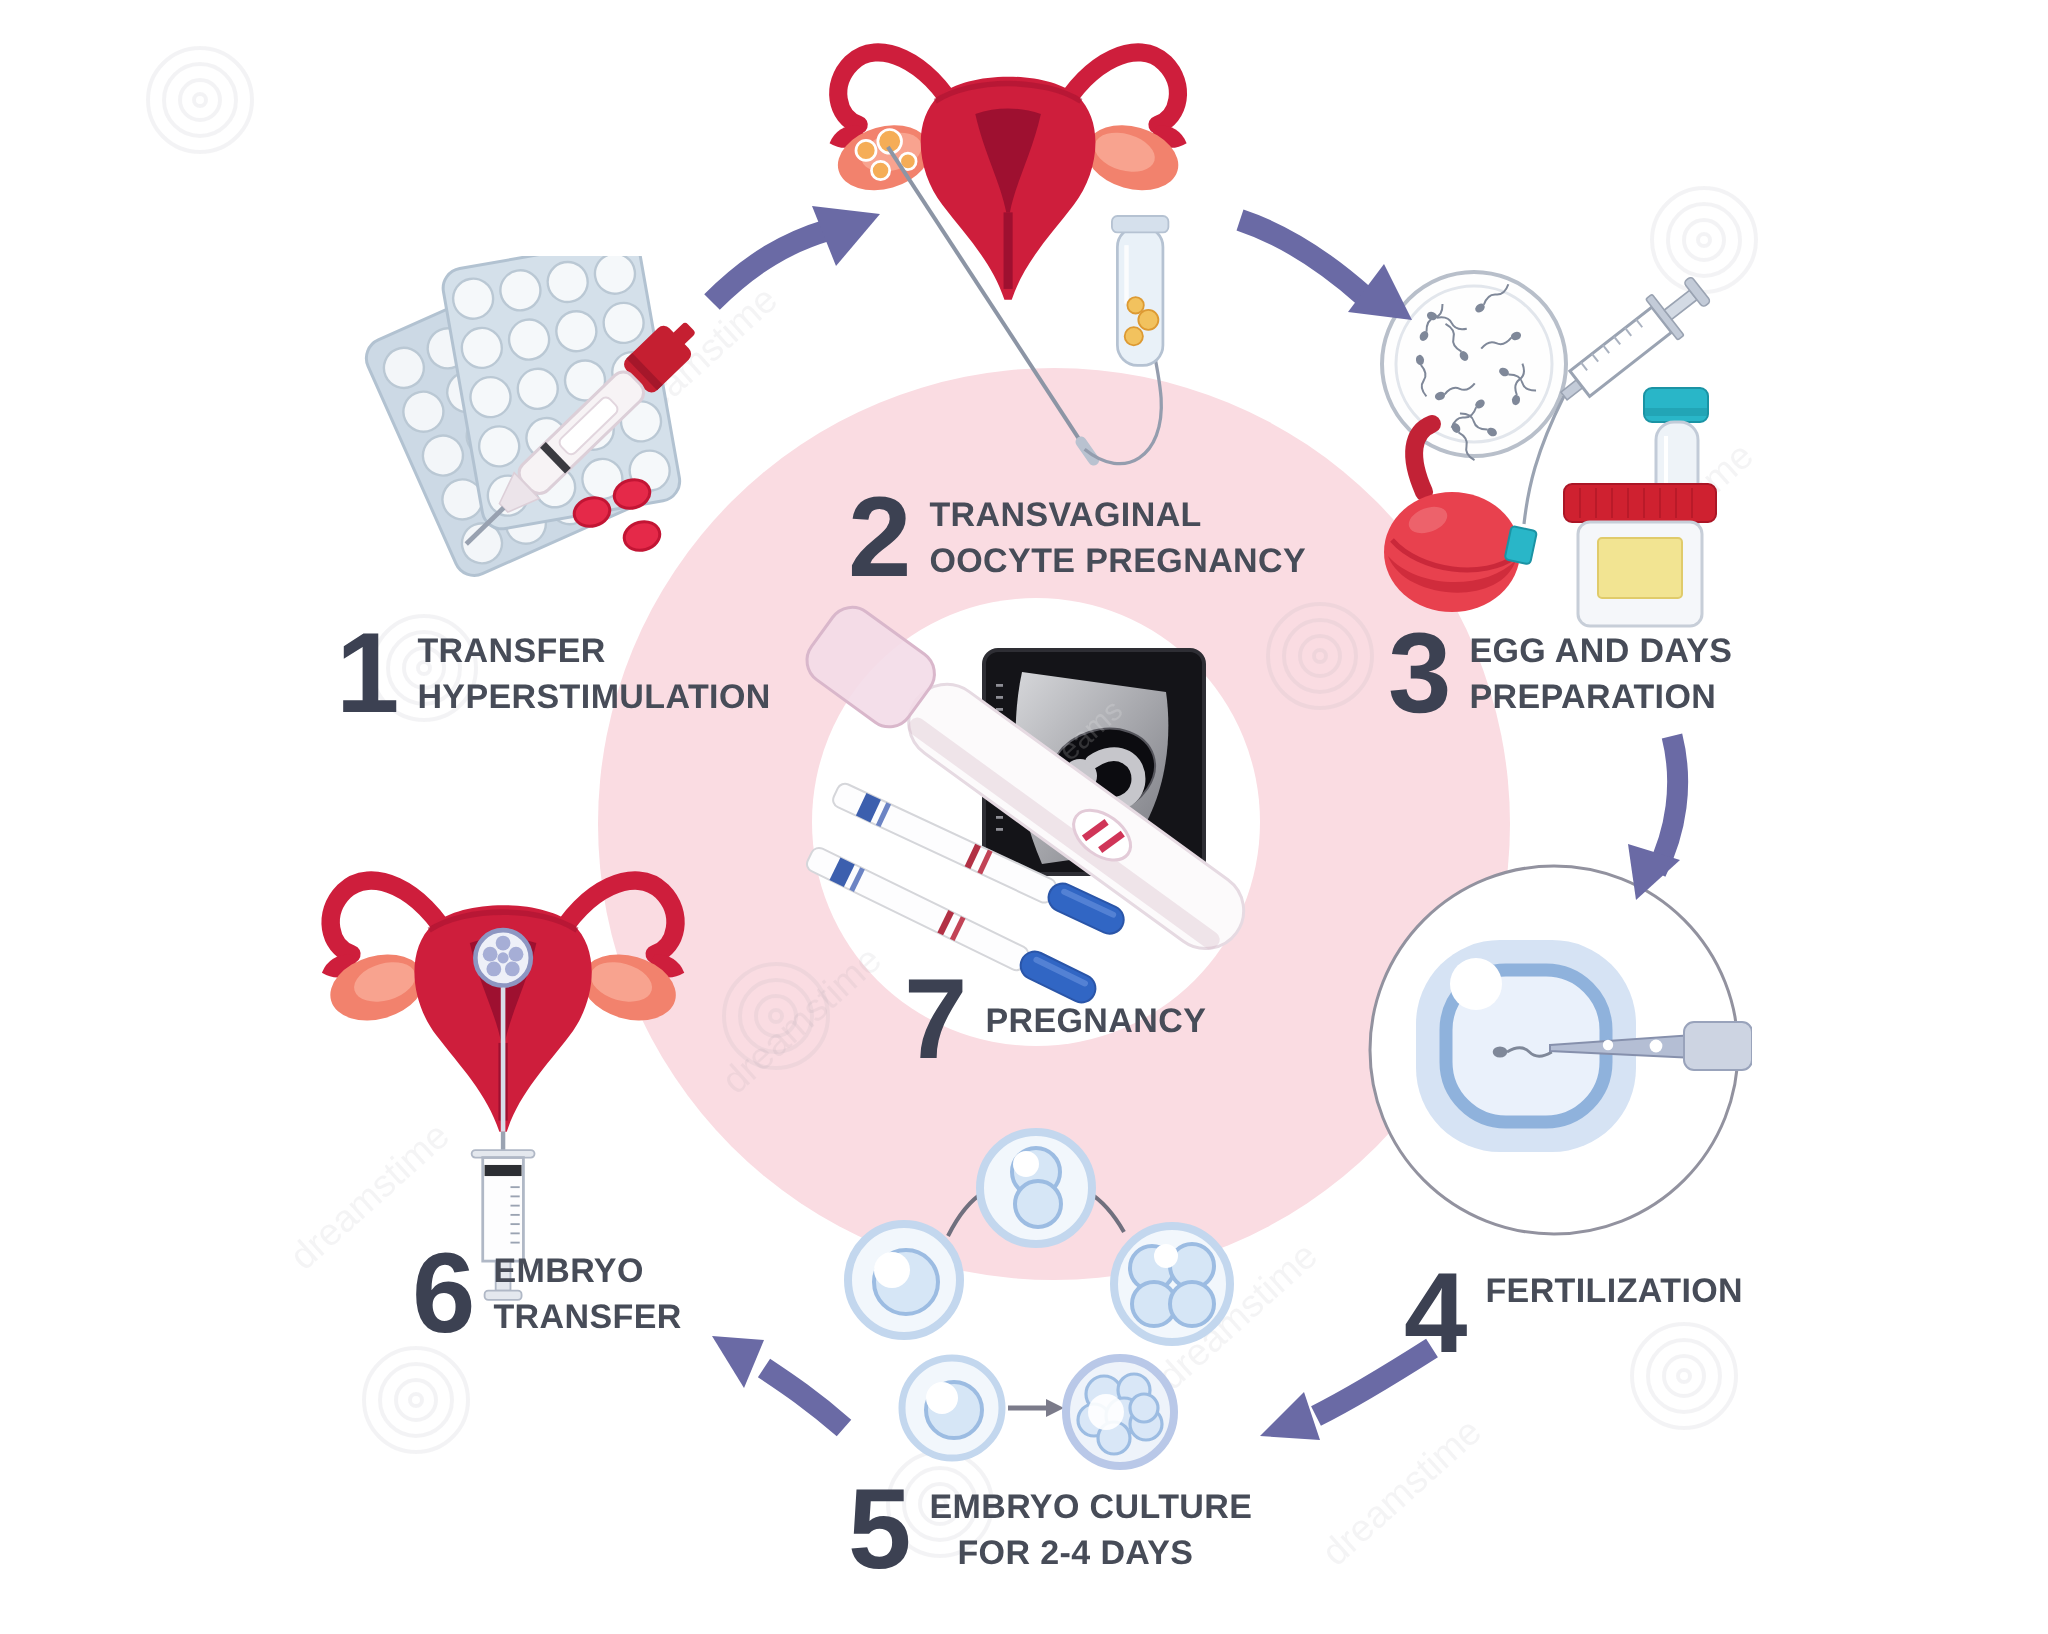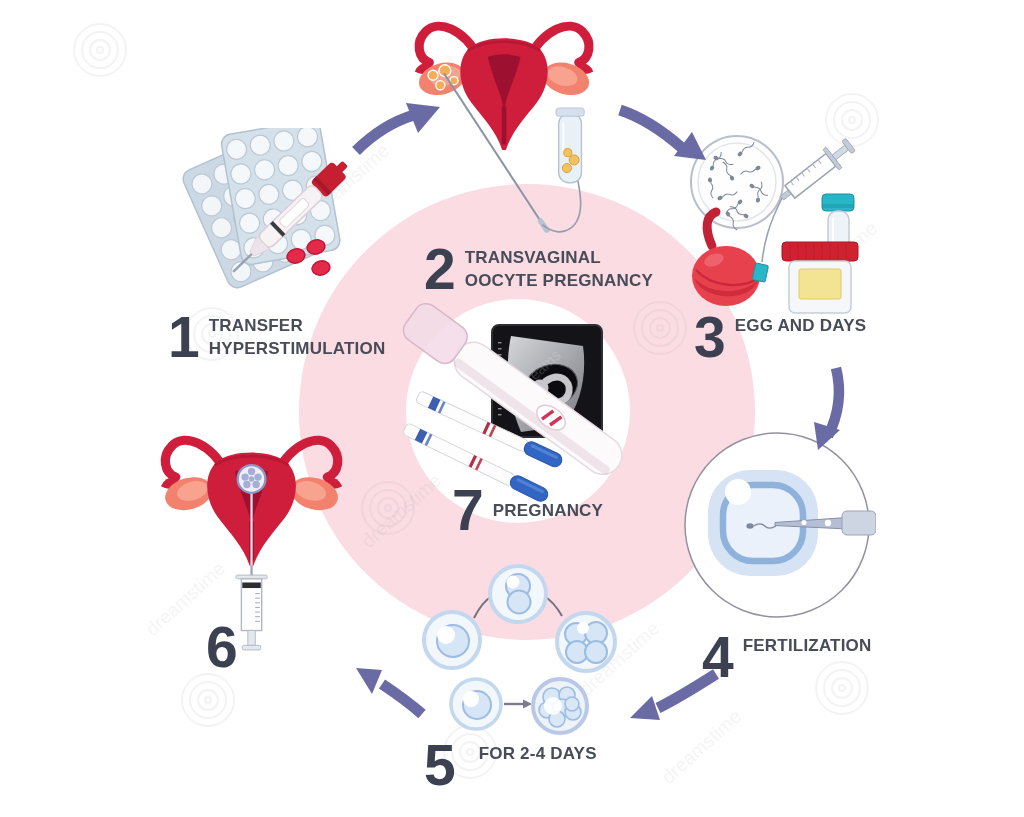--- a/index.html
+++ b/index.html
@@ -426,36 +426,42 @@
     <span class="num">2</span>
     <span class="lines">
       <span>TRANSVAGINAL</span>
       <span>OOCYTE PREGNANCY</span>
     </span>
   </div>
   <div class="step-label" style="left:694px;top:314px">
     <span class="num">3</span>
     <span class="lines">
       <span>EGG AND DAYS</span>
+      <span>PREPARATION</span>
     </span>
   </div>
   <div class="step-label" style="left:702px;top:634px">
     <span class="num">4</span>
     <span class="lines">
       <span>FERTILIZATION</span>
     </span>
   </div>
   <div class="step-label indent2" style="left:424px;top:742px">
     <span class="num">5</span>
     <span class="lines">
+      <span>EMBRYO CULTURE</span>
       <span class="l2">FOR 2-4 DAYS</span>
     </span>
   </div>
   <div class="step-label" style="left:206px;top:624px">
     <span class="num">6</span>
+    <span class="lines">
+      <span>EMBRYO</span>
+      <span>TRANSFER</span>
+    </span>
   </div>
   <div class="step-label single" style="left:452px;top:487px">
     <span class="num">7</span>
     <span class="lines">
       <span>PREGNANCY</span>
     </span>
   </div>
 
 </div>
 

